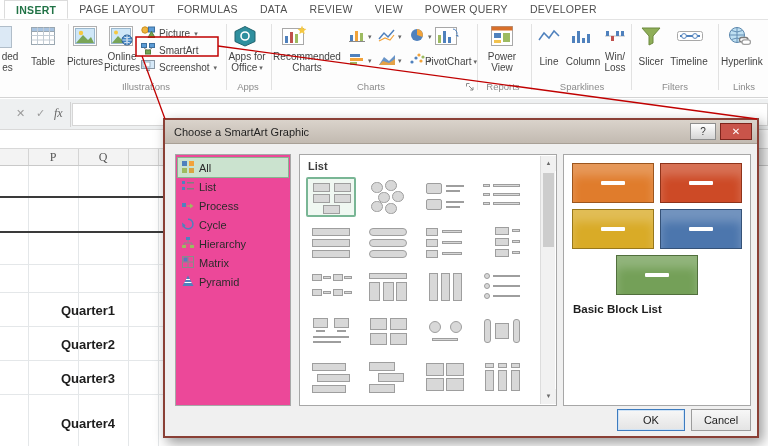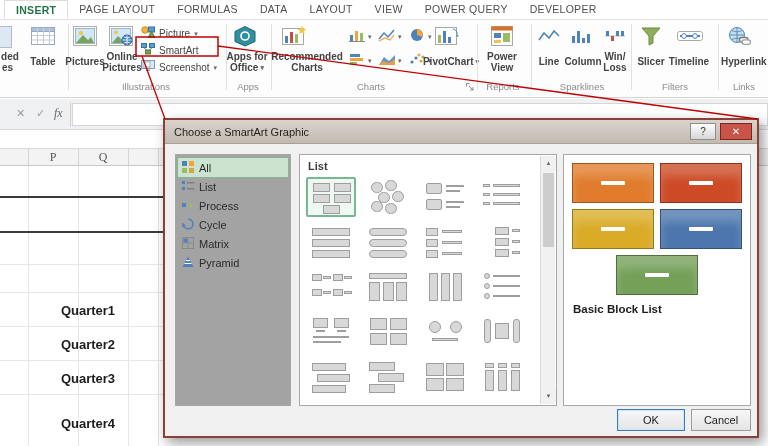--- a/index.html
+++ b/index.html
@@ -13,21 +13,21 @@
   .tab { padding:0 11px; line-height:19px; font-size:10.5px; color:#4f4f4f; letter-spacing:.3px; white-space:nowrap; }
   .tab.active { color:#217346; font-weight:bold; background:#fff;
                 border:1px solid #dcdcdc; border-bottom:1px solid #fff; }
 
   
   #ribbon { position:absolute; left:0; top:20px; width:768px; height:78px; background:#fdfdfd;
             border-bottom:1px solid #d4d4d4; }
   .sep { position:absolute; top:4px; height:66px; width:1px; background:#e2e2e2; }
   .grp-label { position:absolute; top:61px; font-size:9.5px; color:#8b8b8b; text-align:center; white-space:nowrap; }
   .blabel { position:absolute; font-size:10px; color:#444; text-align:center; white-space:nowrap;
-            display:flex; justify-content:center; align-items:center; gap:2px;font-weight:bold; }
+            display:flex; justify-content:center; align-items:center; gap:2px; }
   .bicon { position:absolute; }
   .rowbtn { position:absolute; height:16px; display:flex; align-items:center; gap:4px;
             font-size:10px; color:#444; white-space:nowrap; }
   .arr { font-size:7px; color:#666; line-height:1; }
   .minibtn { position:absolute; display:flex; align-items:center; gap:2px; }
   .launcher { position:absolute; }
 
   
   #fbar { position:absolute; left:0; top:99px; width:768px; height:31px; background:#eef0f1;
           border-bottom:1px solid #d9d9d9; }
@@ -57,21 +57,21 @@
          border:2px solid #8a4036; box-shadow:4px 5px 12px rgba(0,0,0,.4); z-index:20; }
   #dlg-title { position:relative; height:24px; background:linear-gradient(#dad3cb,#c2bab1);
                border-bottom:1px solid #a8a096; line-height:24px; padding-left:9px;
                font-size:11px; color:#1f1f1f; }
   #dlg-help { position:absolute; right:41px; top:3px; width:26px; height:17px; text-align:center;
               line-height:16px; font-size:10px; color:#333; background:linear-gradient(#fefefe,#d5d5d5);
               border:1px solid #8e8e8e; }
   #dlg-close { position:absolute; right:5px; top:3px; width:32px; height:17px; text-align:center;
                line-height:16px; font-size:10px; color:#fff; background:#c9544a; border:1px solid #7e241c; }
   #dlg-body { position:absolute; left:0; top:25px; right:0; bottom:0; }
-  #dlg-nav { position:absolute; left:10px; top:9px; width:116px; height:252px; background:#a3a3a3;
+  #dlg-nav { position:absolute; left:10px; top:9px; width:116px; height:252px; background:#ec4899;
              border:1px solid #a7a7a7; padding-top:3px; }
   .cat { height:19px; margin:0 2px; display:flex; align-items:center; gap:5px; padding-left:4px;
          font-size:11px; color:#2b2b2b; }
   .cat.selected { background:#cbe3cf; outline:1px solid #86b58f; }
   .cat svg { flex:0 0 auto; }
   #dlg-gallery { position:absolute; left:134px; top:9px; width:258px; height:252px; background:#fff;
                  border:1px solid #a7a7a7; }
   #gal-head { position:absolute; left:8px; top:5px; font-weight:bold; font-size:11px; color:#3c3c3c; }
   .thumb { position:absolute; width:50px; height:40px; border:1px solid transparent; }
   .thumb.selected { border:2px solid #79b695; border-radius:2px; background:#f0f8f2; }
@@ -100,21 +100,21 @@
   #annot { position:absolute; left:0; top:0; z-index:40; pointer-events:none; }
 </style>
 </head>
 <body>
 
 <div id="tabs">
     <div class="tab active">INSERT</div>
     <div class="tab">PAGE LAYOUT</div>
     <div class="tab">FORMULAS</div>
     <div class="tab">DATA</div>
-    <div class="tab">LAYOUT</div>
+    <div class="tab">REVIEW</div>
     <div class="tab">VIEW</div>
     <div class="tab">POWER QUERY</div>
     <div class="tab">DEVELOPER</div>
   </div>
 
 <div id="ribbon">
 
   <div class="bicon" style="left:0;top:6px;width:12px;height:22px;background:#dce9f5;border:1px solid #b0bdc9;border-left:none"></div>
   <div class="blabel" style="left:0;top:31px;width:20px">ded</div>
   <div class="blabel" style="left:0;top:42px;width:15px">es</div>
@@ -419,20 +419,29 @@
         </div>
         <div class="cat">
           <span><svg width="12" height="12">
               <path d="M6,1.2 A4.8,4.8 0 1 1 1.4,7" fill="none" stroke="#4f81bd" stroke-width="1.6"></path>
               <polygon points="0,4.5 3.6,7.2 0.6,9.6" fill="#4f81bd"></polygon>
             </svg></span>
           <span>Cycle</span>
         </div>
         <div class="cat">
           <span><svg width="12" height="12">
+              <rect x="4" y="0" width="4" height="3" fill="#4f81bd"></rect>
+              <rect x="0" y="8" width="4" height="3" fill="#9dbb61"></rect>
+              <rect x="8" y="8" width="4" height="3" fill="#9dbb61"></rect>
+              <path d="M6,3 V6 M2,8 V6 H10 V8" fill="none" stroke="#8a8a8a"></path>
+            </svg></span>
+          <span>Hierarchy</span>
+        </div>
+        <div class="cat">
+          <span><svg width="12" height="12">
               <rect x="0.5" y="0.5" width="11" height="11" fill="none" stroke="#8a8a8a"></rect>
               <line x1="6" y1="0.5" x2="6" y2="11.5" stroke="#8a8a8a"></line>
               <line x1="0.5" y1="6" x2="11.5" y2="6" stroke="#8a8a8a"></line>
               <rect x="1.5" y="1.5" width="4" height="4" fill="#4f81bd"></rect>
             </svg></span>
           <span>Matrix</span>
         </div>
         <div class="cat">
           <span><svg width="12" height="12">
               <polygon points="6,0.5 11.5,11 0.5,11" fill="#4f81bd"></polygon>

